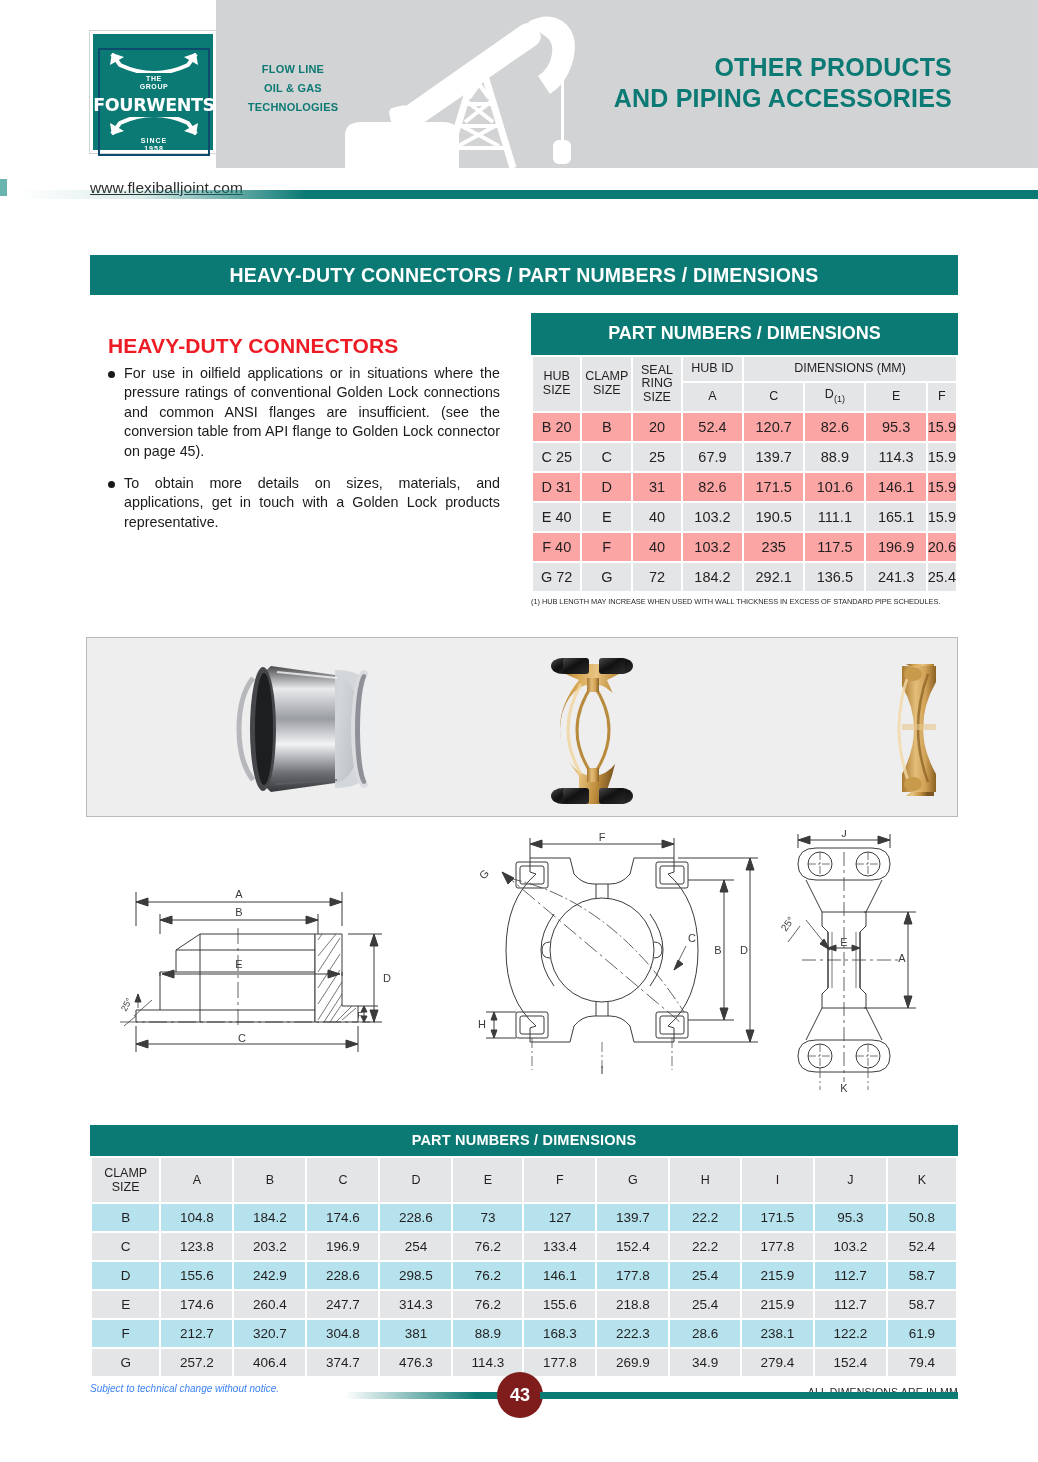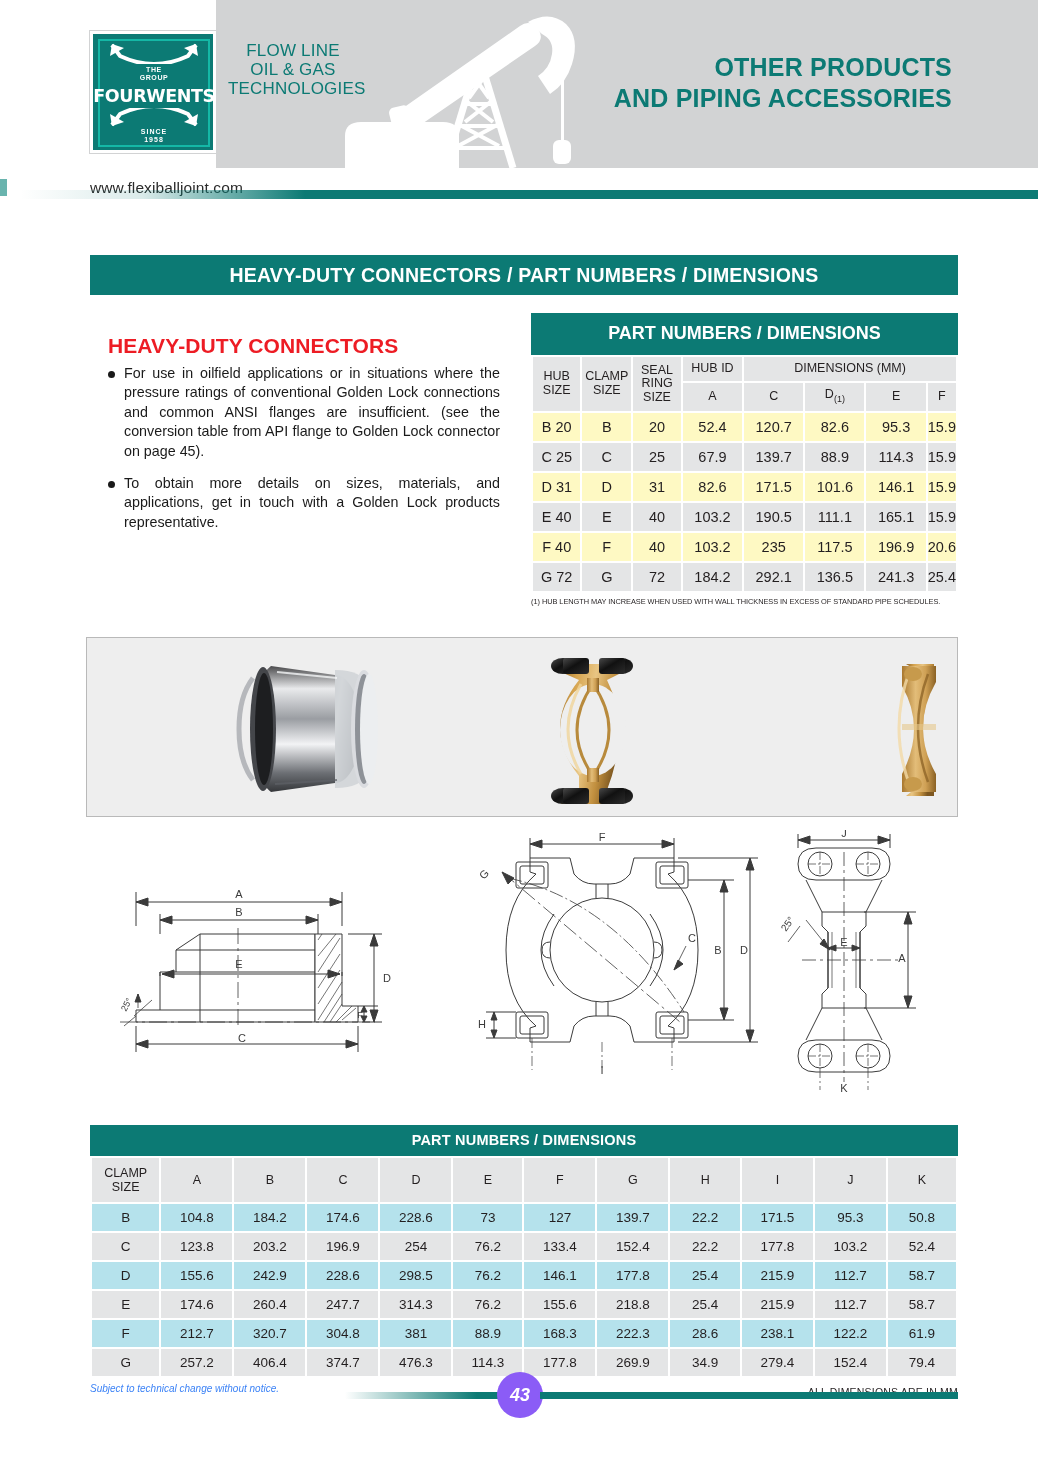--- a/index.html
+++ b/index.html
@@ -24,66 +24,66 @@
     background: #ffffff;
   }
   .logo-box {
     position: absolute; left: 90px; top: 31px;
     width: 126px; height: 122px;
     background: #0c7a74;
     border: 3px solid #ffffff;
     outline: 1px solid #d2d3d4;
   }
   .logo-inner {
-    position: absolute; left: 5px; top: 5px;
+    position: absolute; left: 5px; top: 14px;
     width: 112px; height: 108px;
-    border: 2px solid #14b8a6;
+    border: 2px solid #0c4a6e;
     display: flex; flex-direction: column;
     align-items: center; justify-content: center;
   }
   .logo-top-text {
     color: #ffffff; font-size: 7px; font-weight: bold;
     letter-spacing: 0.6px; line-height: 8.5px; text-align: center;
     margin-top: 2px;
   }
   .logo-name {
     color: #ffffff; font-size: 17.5px; font-weight: bold;
     letter-spacing: -0.4px; margin: 3px 0 2px 0;
     font-family: "DejaVu Sans", sans-serif;
   }
   .logo-bottom-text {
     color: #ffffff; font-size: 7px; font-weight: bold;
     letter-spacing: 1px; line-height: 8.5px; text-align: center;
   }
   .logo-arc { display:block; }
 
   .hdr-tagline {
-    position: absolute; left: 228px; top: 41px;
+    position: absolute; left: 228px; top: 60px;
     width: 130px; text-align: center;
-    color: #0c7a74; font-weight: normal;
-    font-size: 17px; line-height: 19px;
+    color: #0c7a74; font-weight: bold;
+    font-size: 11px; line-height: 19px;
     letter-spacing: 0.2px;
   }
   .pumpjack { position: absolute; left: 345px; top: 8px; }
 
   .hdr-title {
     position: absolute; right: 86px; top: 52px;
     text-align: right;
     color: #0c7a74; font-weight: bold;
     font-size: 25px; line-height: 31px;
     letter-spacing: 0.2px;
   }
 
   .url-strip {
     position: absolute; left: 0; top: 168px;
     width: 1038px; height: 34px; background: #ffffff;
   }
   .site-url {
     position: absolute; left: 90px; top: 179px;
-    color: #2b2b2b; font-size: 15.5px; letter-spacing: 0.1px;
+    color: #2b2b2b; font-size: 15.5px; letter-spacing: 0.1px; text-decoration: underline;
   }
   .left-tab {
     position: absolute; left: 0; top: 179px;
     width: 7px; height: 17px; background: #69b4ae;
   }
   .hdr-rule {
     position: absolute; left: 20px; top: 190px;
     width: 1018px; height: 9px;
     background: linear-gradient(to right, rgba(12,122,116,0) 0%, rgba(12,122,116,0.15) 12%, #0c7a74 28%, #0c7a74 100%);
   }
@@ -125,21 +125,21 @@
     font-weight: bold; font-size: 18px;
     text-align: center; padding: 10px 0 11px 0;
   }
   table.grid { border-collapse: separate; border-spacing: 2px; width: 100%; }
   table.grid td, table.grid th {
     background: #e4e5e6; color: #231f20;
     text-align: center; font-weight: normal;
   }
   .t1 td, .t1 th { font-size: 14.5px; padding: 6px 0; }
   .t1 th { font-size: 12.5px; line-height: 13.5px; font-weight: bold; padding: 5px 1px; }
-  .t1 tr.alt td { background: #fef9c3; }
+  .t1 tr.alt td { background: #fca5a5; }
   .t1 .sub { font-size: 9px; vertical-align: sub; }
   .tbl-note {
     font-size: 7.4px; color: #231f20; margin-top: 4px;
     letter-spacing: -0.05px; white-space: nowrap;
   }
 
   
   .photo-strip {
     position: absolute; left: 86px; top: 637px;
     width: 872px; height: 180px;
@@ -170,23 +170,23 @@
     font-size: 10px; font-style: italic; color: #3b82f6;
   }
   .footer-rule-left {
     position: absolute; left: 345px; top: 1392px;
     width: 155px; height: 7px;
     background: linear-gradient(to right, rgba(12,122,116,0) 0%, #0c7a74 85%);
   }
   .footer-circle {
     position: absolute; left: 497px; top: 1372px;
     width: 46px; height: 46px; border-radius: 50%;
-    background: #8b5cf6; color: #ffffff;
+    background: #7f1d1d; color: #ffffff;
     display: flex; align-items: center; justify-content: center;
-    font-size: 18px; font-weight: bold; font-style: italic;
+    font-size: 18px; font-weight: bold;
   }
   .footer-rule-right {
     position: absolute; left: 540px; top: 1392px;
     width: 418px; height: 7px; background: #0c7a74;
   }
 </style>
 </head>
 <body>
 
 <div class="header-band">

